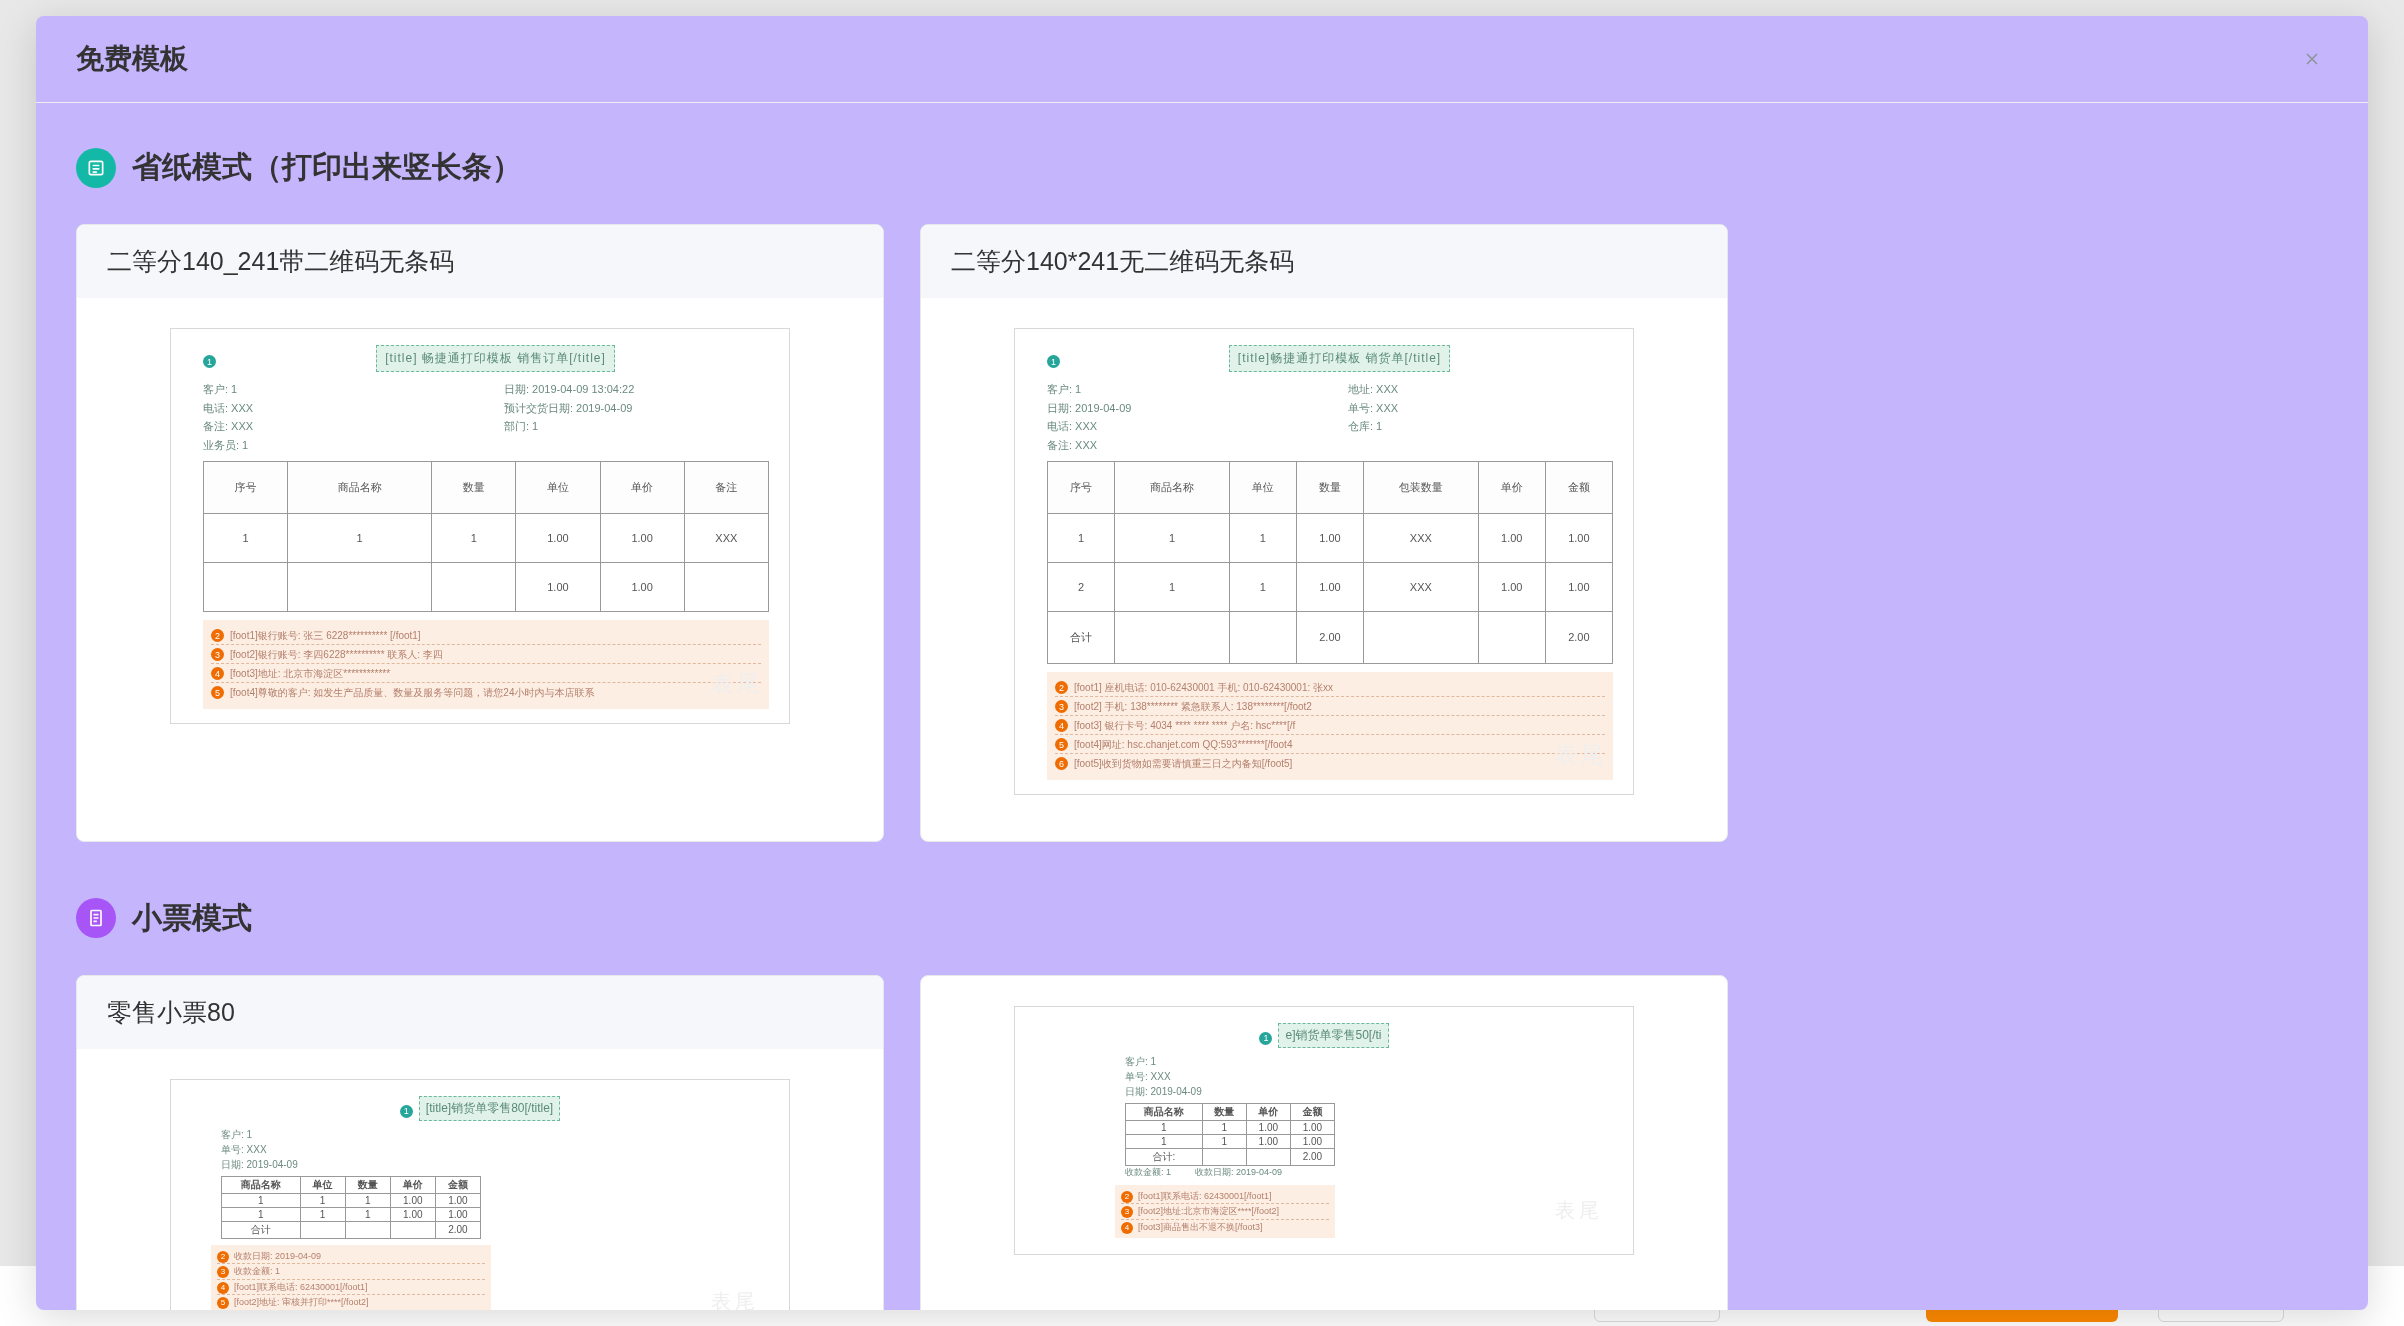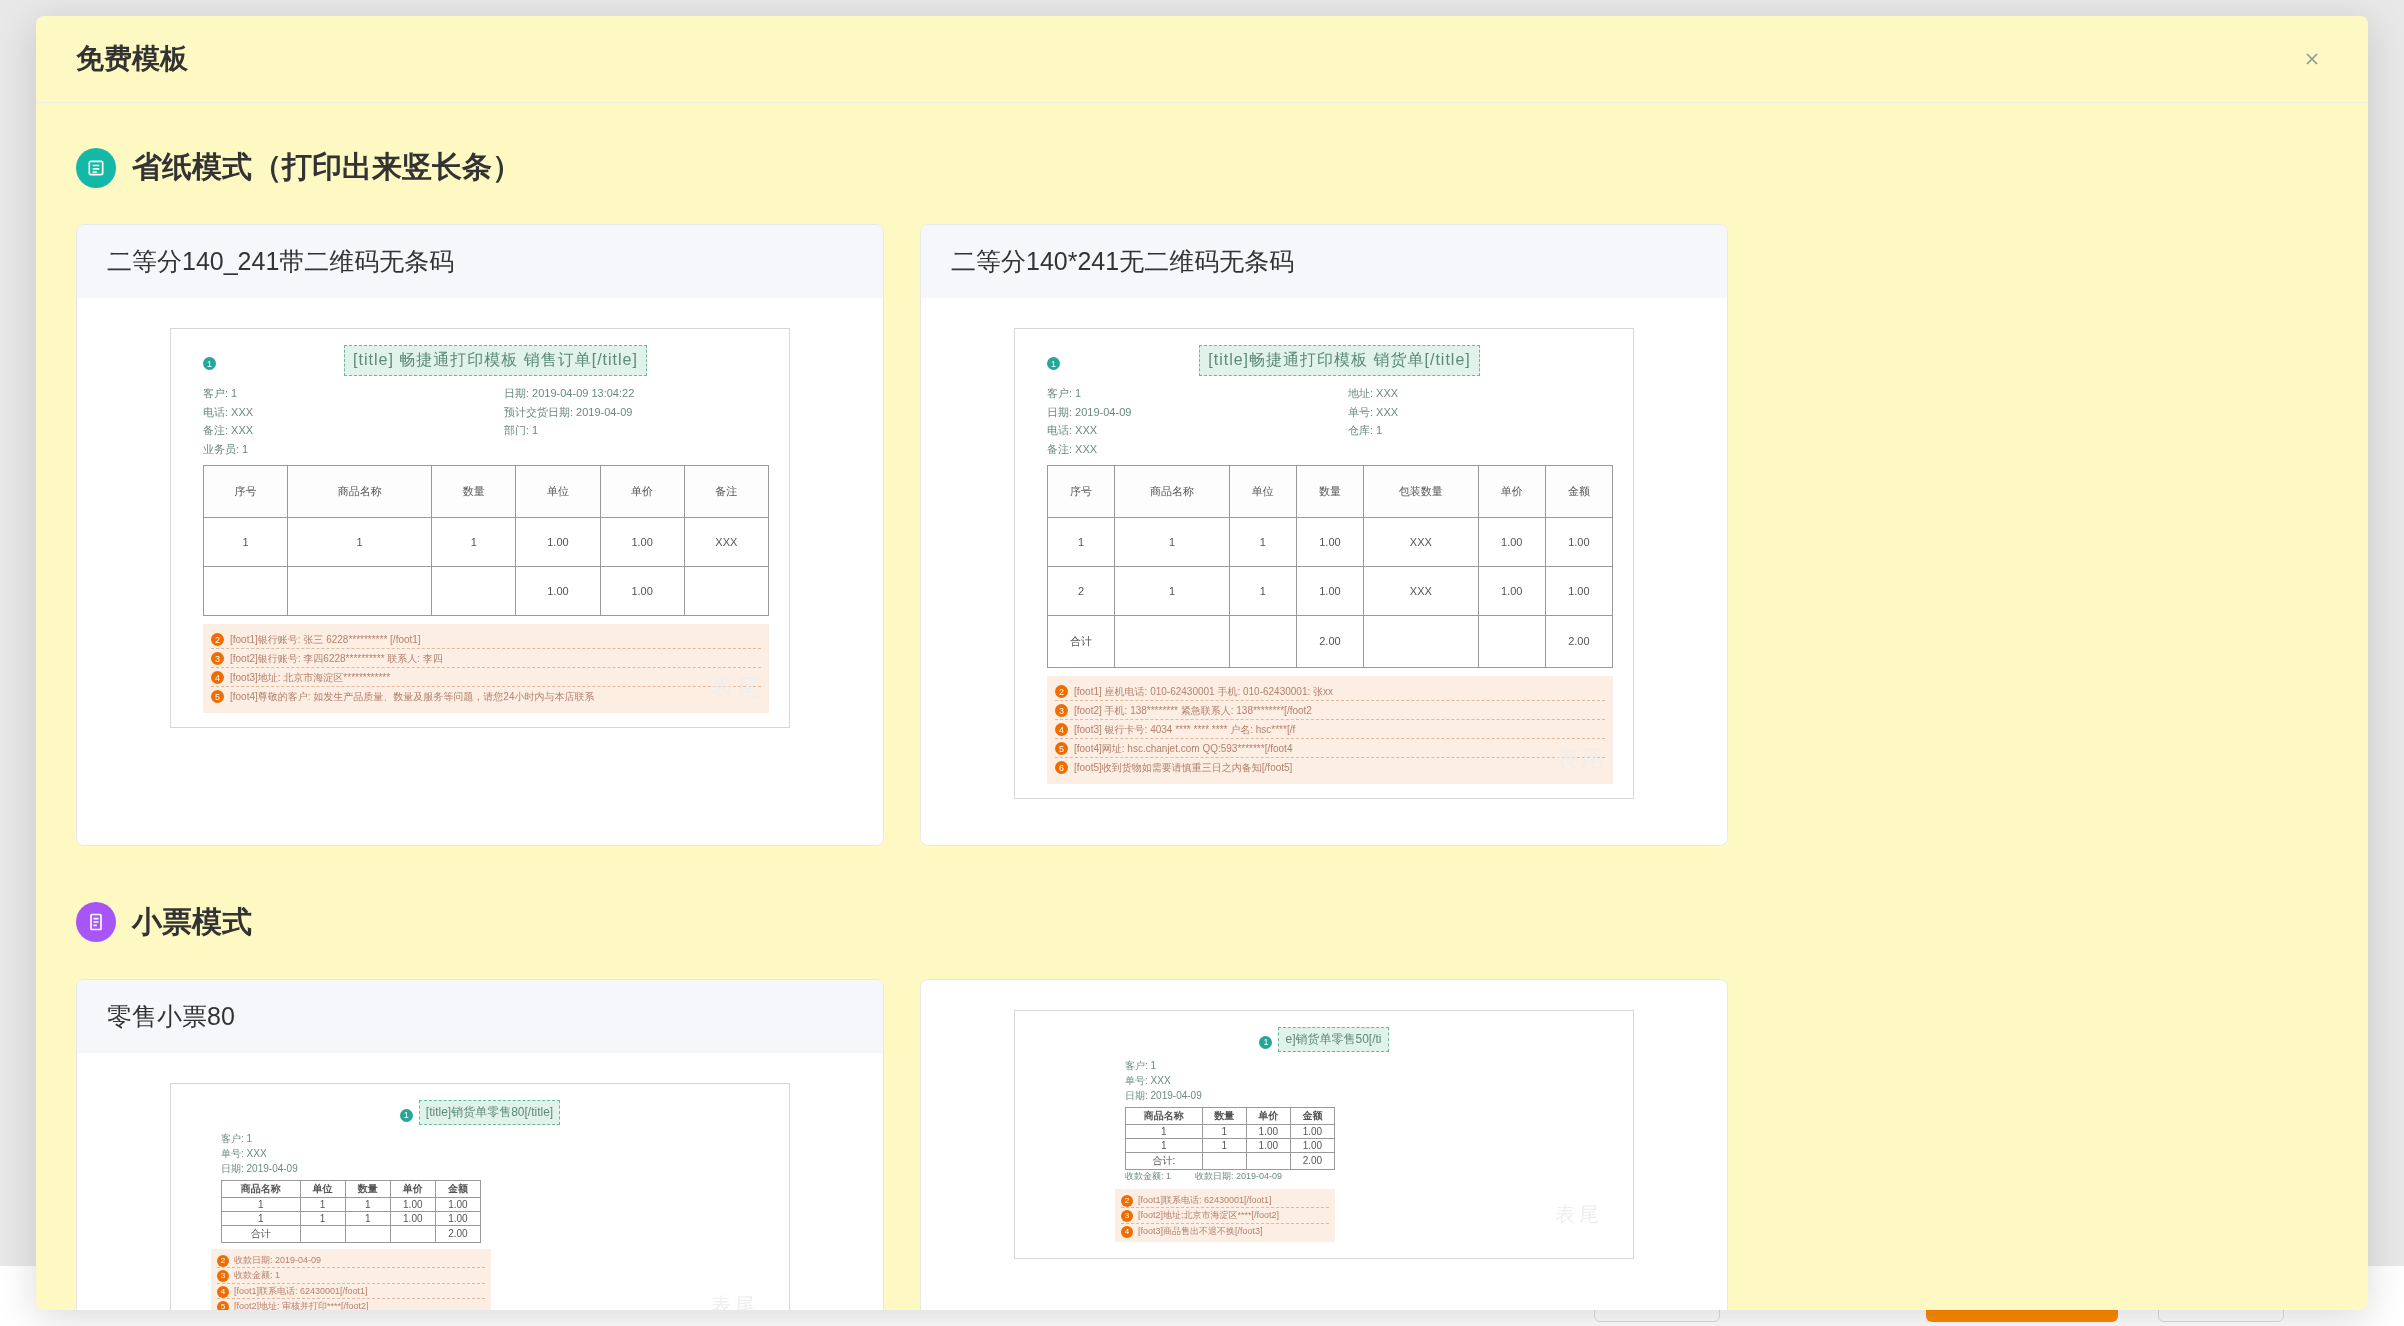--- a/index.html
+++ b/index.html
@@ -42,21 +42,21 @@
     }
     .bottom-btn.danger { color: #f56c6c; background:#fff; }
     .bottom-btn.primary { background: #ff8a00; color: #fff; }
     .bottom-btn.plain { background:#fff; color:#333; border-color:#ddd;}
     .modal {
       position: absolute;
       top: 16px;
       left: 36px;
       right: 36px;
       bottom: 16px;
-      background: #fef9c3;
+      background: #c4b5fd;
       border-radius: 8px;
       box-shadow: 0 8px 40px rgba(0,0,0,.15);
       display: flex;
       flex-direction: column;
       overflow: hidden;
     }
     .modal-header {
       display: flex;
       align-items: center;
       padding: 24px 40px;
@@ -143,21 +143,21 @@
       font-size: 12px;
       color: #444;
       position: relative;
     }
     .preview .title-row {
       background: #e0f2e9;
       border: 1px dashed #6bb89a;
       padding: 4px 8px;
       margin: 2px auto 8px;
       width: fit-content;
-      font-size: 16px;
+      font-size: 12px;
       color: #5a8a7a;
       letter-spacing: 1px;
       position: relative;
     }
     .preview .meta-row {
       display: flex;
       gap: 36px;
       font-size: 11px;
       line-height: 1.7;
       color: #6a8a80;

